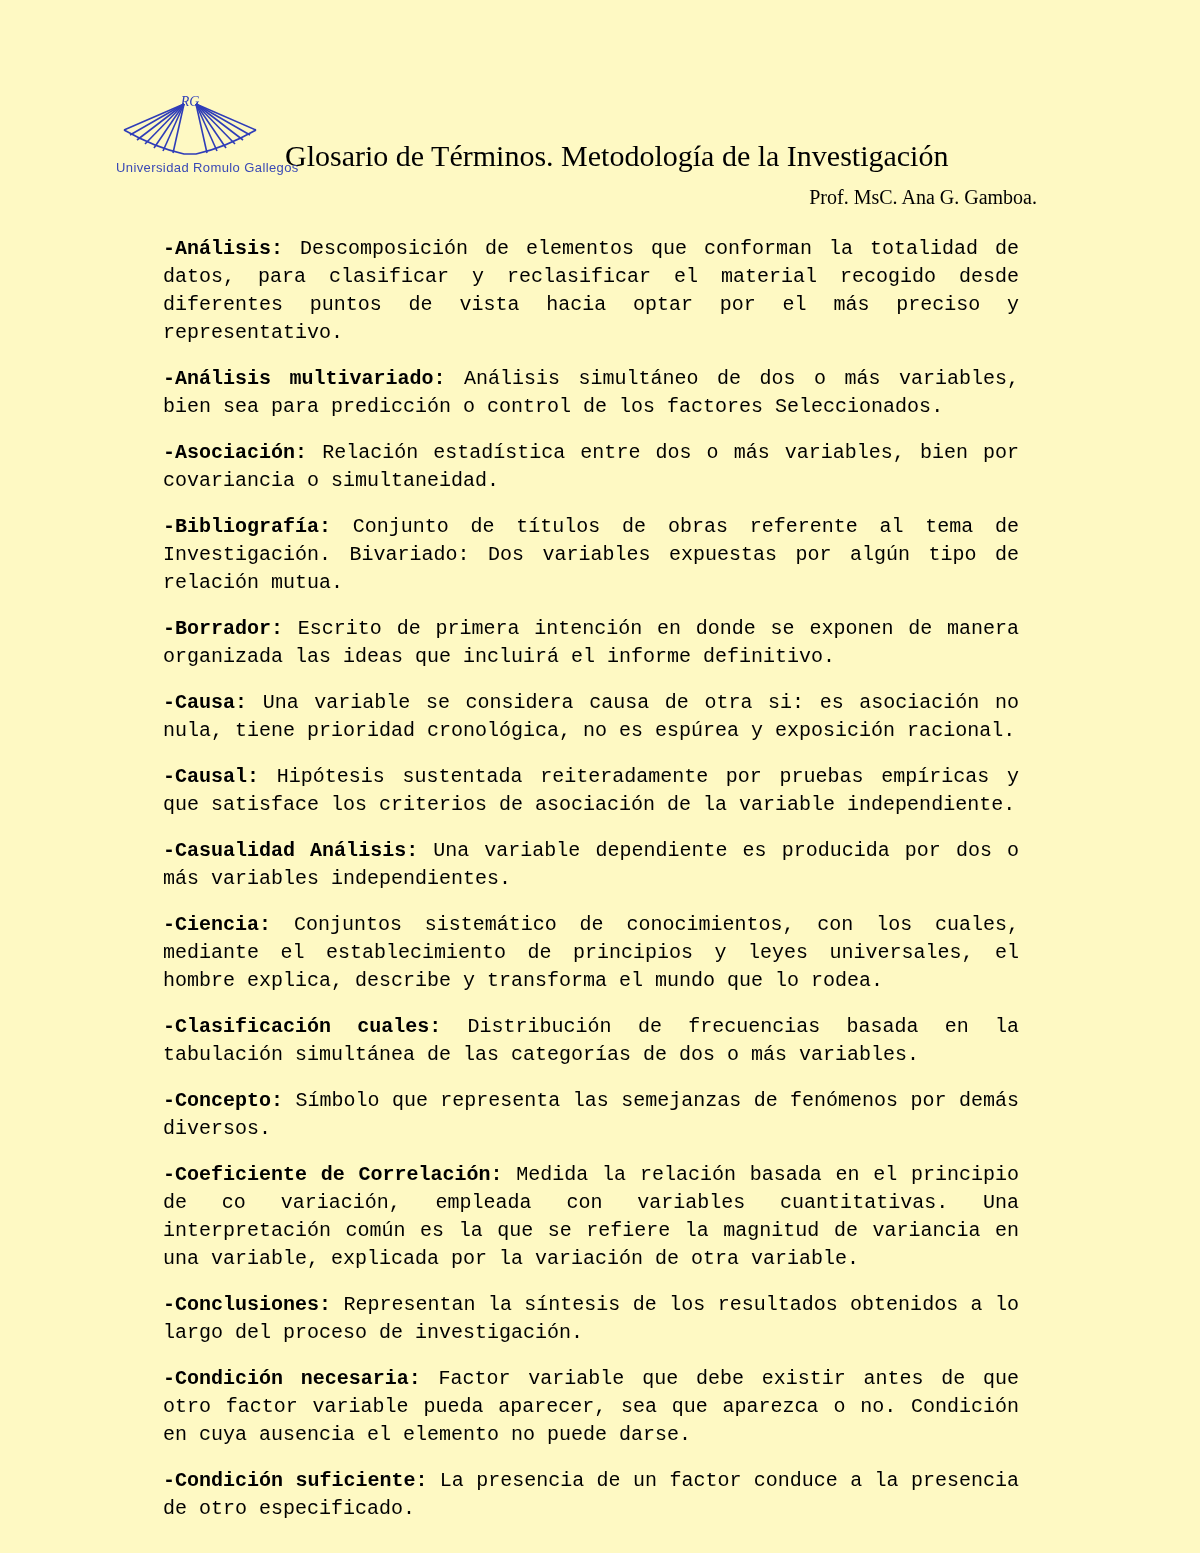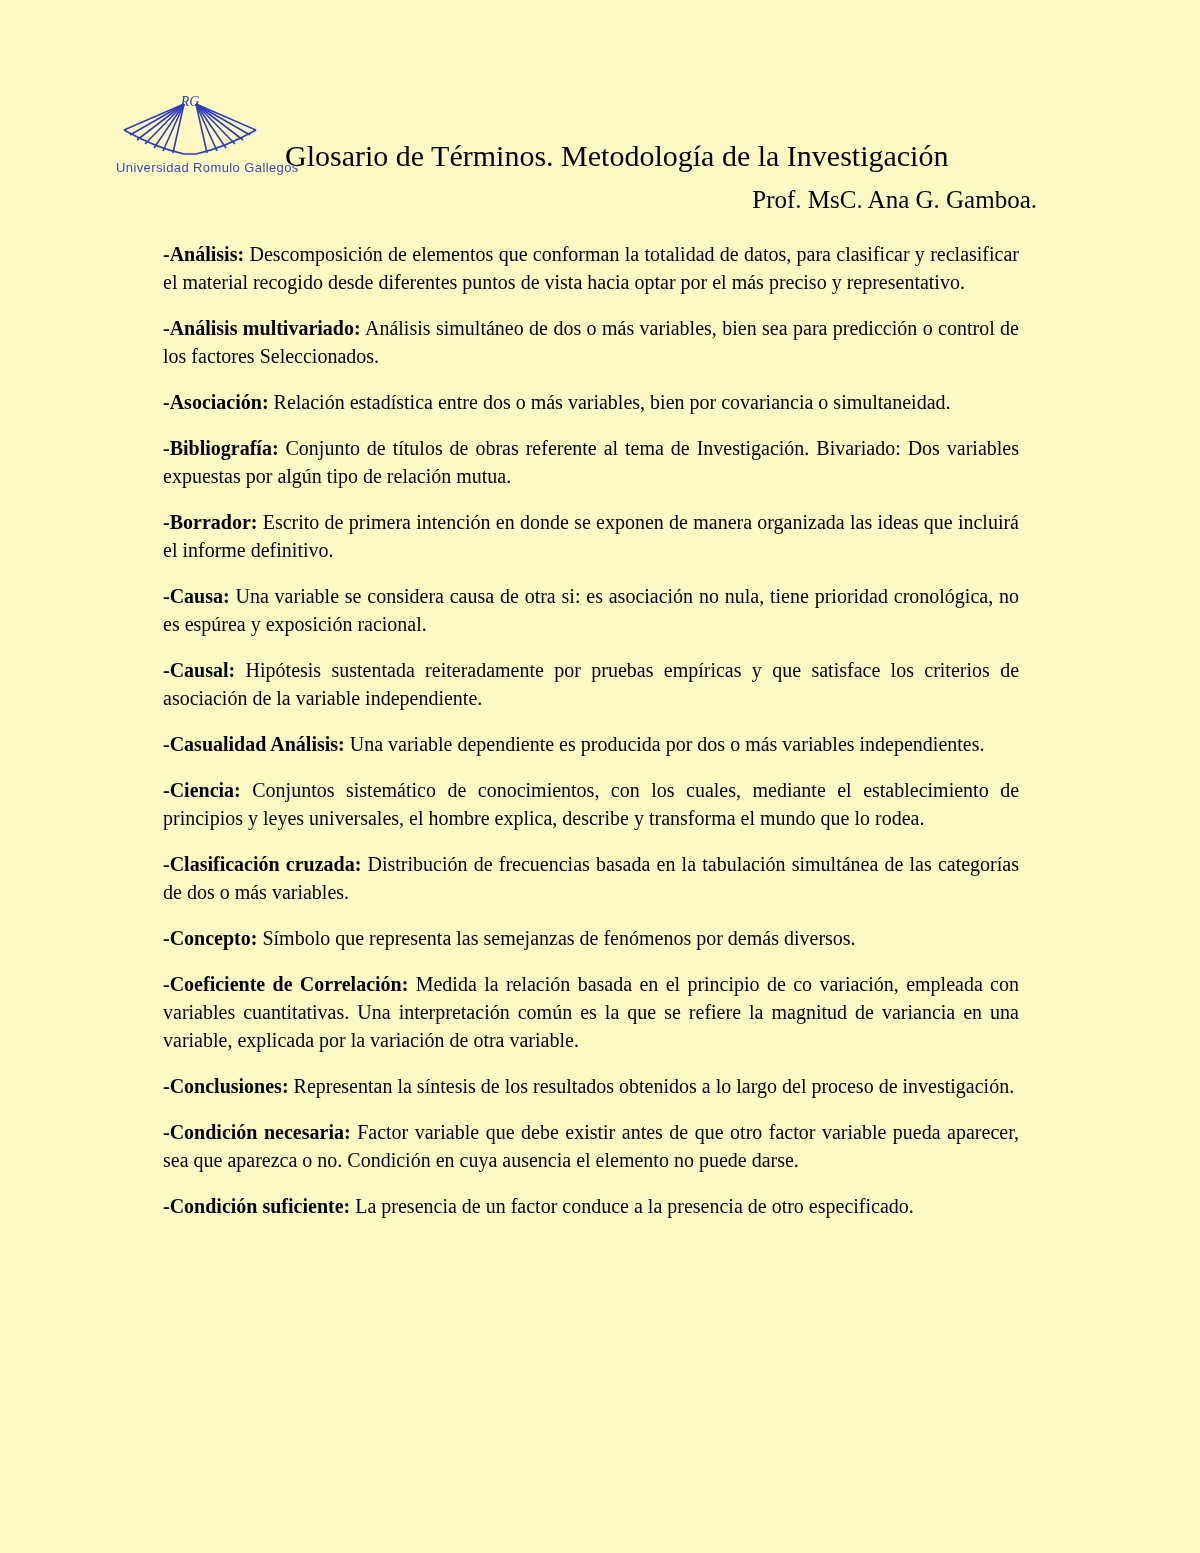--- a/index.html
+++ b/index.html
@@ -39,30 +39,31 @@
   .page-title {
     margin: 0;
     padding: 139px 160px 0 285px;
     font-size: 30px;
     font-weight: normal;
     line-height: 1.15;
   }
   .author-line {
     margin: 12px 163px 0 0;
     text-align: right;
-    font-size: 25px;
+    font-size: 20px;
   }
   .glossary {
     margin: 26px 163px 0 163px;
   }
   .entry {
     margin: 0 18px 18px 0;
     font-size: 20px;
     line-height: 1.4;
     text-align: justify;
+    font-family: Liberation Mono, monospace;
   }
   .entry .term {
     font-weight: bold;
   }
 </style>
 </head>
 <body>
 
 <div class="page">
 
@@ -100,21 +101,21 @@
   <div class="glossary">
     <p class="entry"><b class="term">-Análisis:</b> <span>Descomposición de elementos que conforman la totalidad de datos, para clasificar y reclasificar el material recogido desde diferentes puntos de vista hacia optar por el más preciso y representativo.</span></p>
     <p class="entry"><b class="term">-Análisis multivariado:</b> <span>Análisis simultáneo de dos o más variables, bien sea para predicción o control de los factores Seleccionados.</span></p>
     <p class="entry"><b class="term">-Asociación:</b> <span>Relación estadística entre dos o más variables, bien por covariancia o simultaneidad.</span></p>
     <p class="entry"><b class="term">-Bibliografía:</b> <span>Conjunto de títulos de obras referente al tema de Investigación. Bivariado: Dos variables expuestas por algún tipo de relación mutua.</span></p>
     <p class="entry"><b class="term">-Borrador:</b> <span>Escrito de primera intención en donde se exponen de manera organizada las ideas que incluirá el informe definitivo.</span></p>
     <p class="entry"><b class="term">-Causa:</b> <span>Una variable se considera causa de otra si: es asociación no nula, tiene prioridad cronológica, no es espúrea y exposición racional.</span></p>
     <p class="entry"><b class="term">-Causal:</b> <span>Hipótesis sustentada reiteradamente por pruebas empíricas y que satisface los criterios de asociación de la variable independiente.</span></p>
     <p class="entry"><b class="term">-Casualidad Análisis:</b> <span>Una variable dependiente es producida por dos o más variables independientes.</span></p>
     <p class="entry"><b class="term">-Ciencia:</b> <span>Conjuntos sistemático de conocimientos, con los cuales, mediante el establecimiento de principios y leyes universales, el hombre explica, describe y transforma el mundo que lo rodea.</span></p>
-    <p class="entry"><b class="term">-Clasificación cruzada:</b> <span>Distribución de frecuencias basada en la tabulación simultánea de las categorías de dos o más variables.</span></p>
+    <p class="entry"><b class="term">-Clasificación cuales:</b> <span>Distribución de frecuencias basada en la tabulación simultánea de las categorías de dos o más variables.</span></p>
     <p class="entry"><b class="term">-Concepto:</b> <span>Símbolo que representa las semejanzas de fenómenos por demás diversos.</span></p>
     <p class="entry"><b class="term">-Coeficiente de Correlación:</b> <span>Medida la relación basada en el principio de co variación, empleada con variables cuantitativas. Una interpretación común es la que se refiere la magnitud de variancia en una variable, explicada por la variación de otra variable.</span></p>
     <p class="entry"><b class="term">-Conclusiones:</b> <span>Representan la síntesis de los resultados obtenidos a lo largo del proceso de investigación.</span></p>
     <p class="entry"><b class="term">-Condición necesaria:</b> <span>Factor variable que debe existir antes de que otro factor variable pueda aparecer, sea que aparezca o no. Condición en cuya ausencia el elemento no puede darse.</span></p>
     <p class="entry"><b class="term">-Condición suficiente:</b> <span>La presencia de un factor conduce a la presencia de otro especificado.</span></p>
   </div>
 
 </div>
 
 </body></html>

